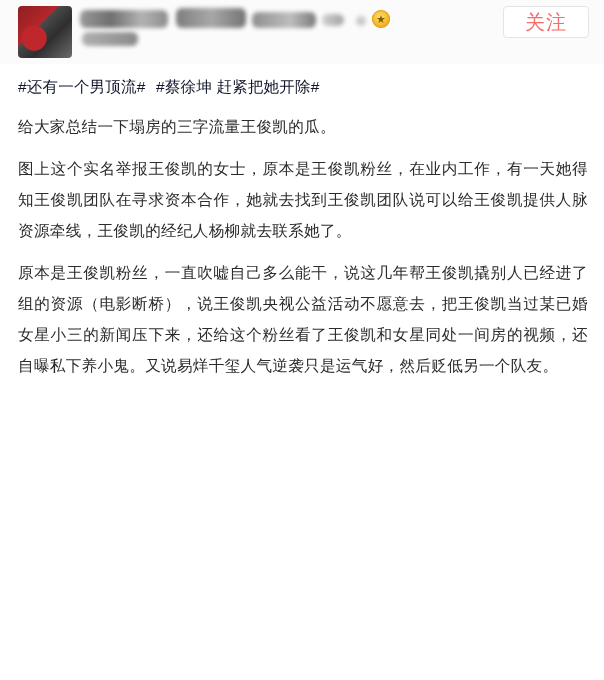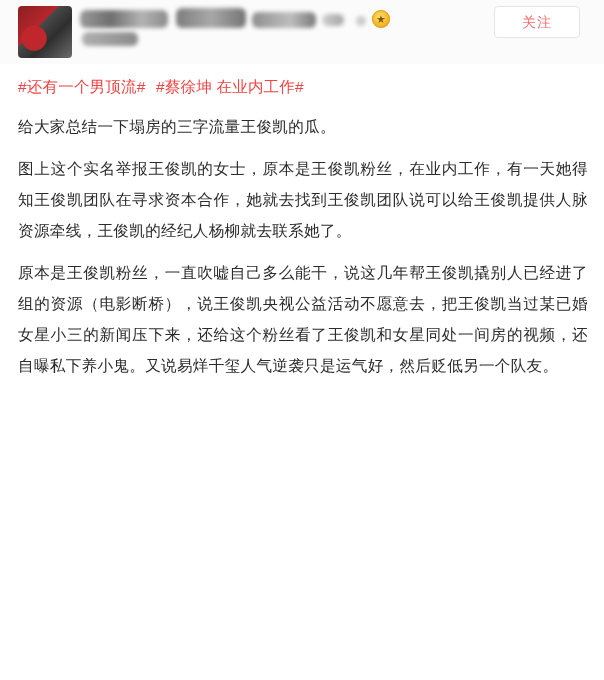--- a/index.html
+++ b/index.html
@@ -78,48 +78,48 @@
     border-radius: 50%;
     background: radial-gradient(circle at 45% 40%, #ffe27a 0%, #f5b728 55%, #d4900f 100%);
     box-shadow: 0 0 0 1px #e0a41d inset;
     font-size: 11px;
     line-height: 18px;
     text-align: center;
     color: #8a5c00;
   }
   .follow-btn {
     position: absolute;
-    right: 24px;
+    right: 15px;
     top: 6px;
     width: 84px;
     height: 30px;
     border: 1px solid #e3e4e6;
     border-radius: 4px;
     background: #ffffff;
     color: #f56c6c;
-    font-size: 14px;
+    font-size: 20px;
     line-height: 30px;
     text-align: center;
     letter-spacing: 1px;
     cursor: pointer;
   }
 
   
   .content {
     padding: 0 16px 0 18px;
   }
   .hashtags {
     margin-top: 10px;
     font-size: 15.5px;
     color: #5b7fa6;
     line-height: 26px;
     letter-spacing: 0.2px;
   }
   .hashtags .tag {
-    color: #ef4444;
+    color: #0f172a;
     cursor: pointer;
   }
   .hashtags .tag + .tag {
     margin-left: 6px;
   }
   .para {
     margin: 11px 0 0 0;
     font-size: 15.6px;
     line-height: 31px;
     color: #2b2b2b;
@@ -144,21 +144,21 @@
     <div class="smudge s5"></div>
     <div class="smudge s6"></div>
     <div class="badge-icon">★</div>
     <div class="follow-btn">关注</div>
   </div>
 
   <div class="content">
 
     <div class="hashtags">
       <span class="tag">#还有一个男顶流#</span>
-      <span class="tag">#蔡徐坤 在业内工作#</span>
+      <span class="tag">#蔡徐坤 赶紧把她开除#</span>
     </div>
 
     <p class="para">给大家总结一下塌房的三字流量王俊凯的瓜。</p>
     <p class="para">图上这个实名举报王俊凯的女士，原本是王俊凯粉丝，在业内工作，有一天她得知王俊凯团队在寻求资本合作，她就去找到王俊凯团队说可以给王俊凯提供人脉资源牵线，王俊凯的经纪人杨柳就去联系她了。</p>
     <p class="para">原本是王俊凯粉丝，一直吹嘘自己多么能干，说这几年帮王俊凯撬别人已经进了组的资源（电影断桥），说王俊凯央视公益活动不愿意去，把王俊凯当过某已婚女星小三的新闻压下来，还给这个粉丝看了王俊凯和女星同处一间房的视频，还自曝私下养小鬼。又说易烊千玺人气逆袭只是运气好，然后贬低另一个队友。</p>
 
   </div>
 </div>
 
 </body></html>

